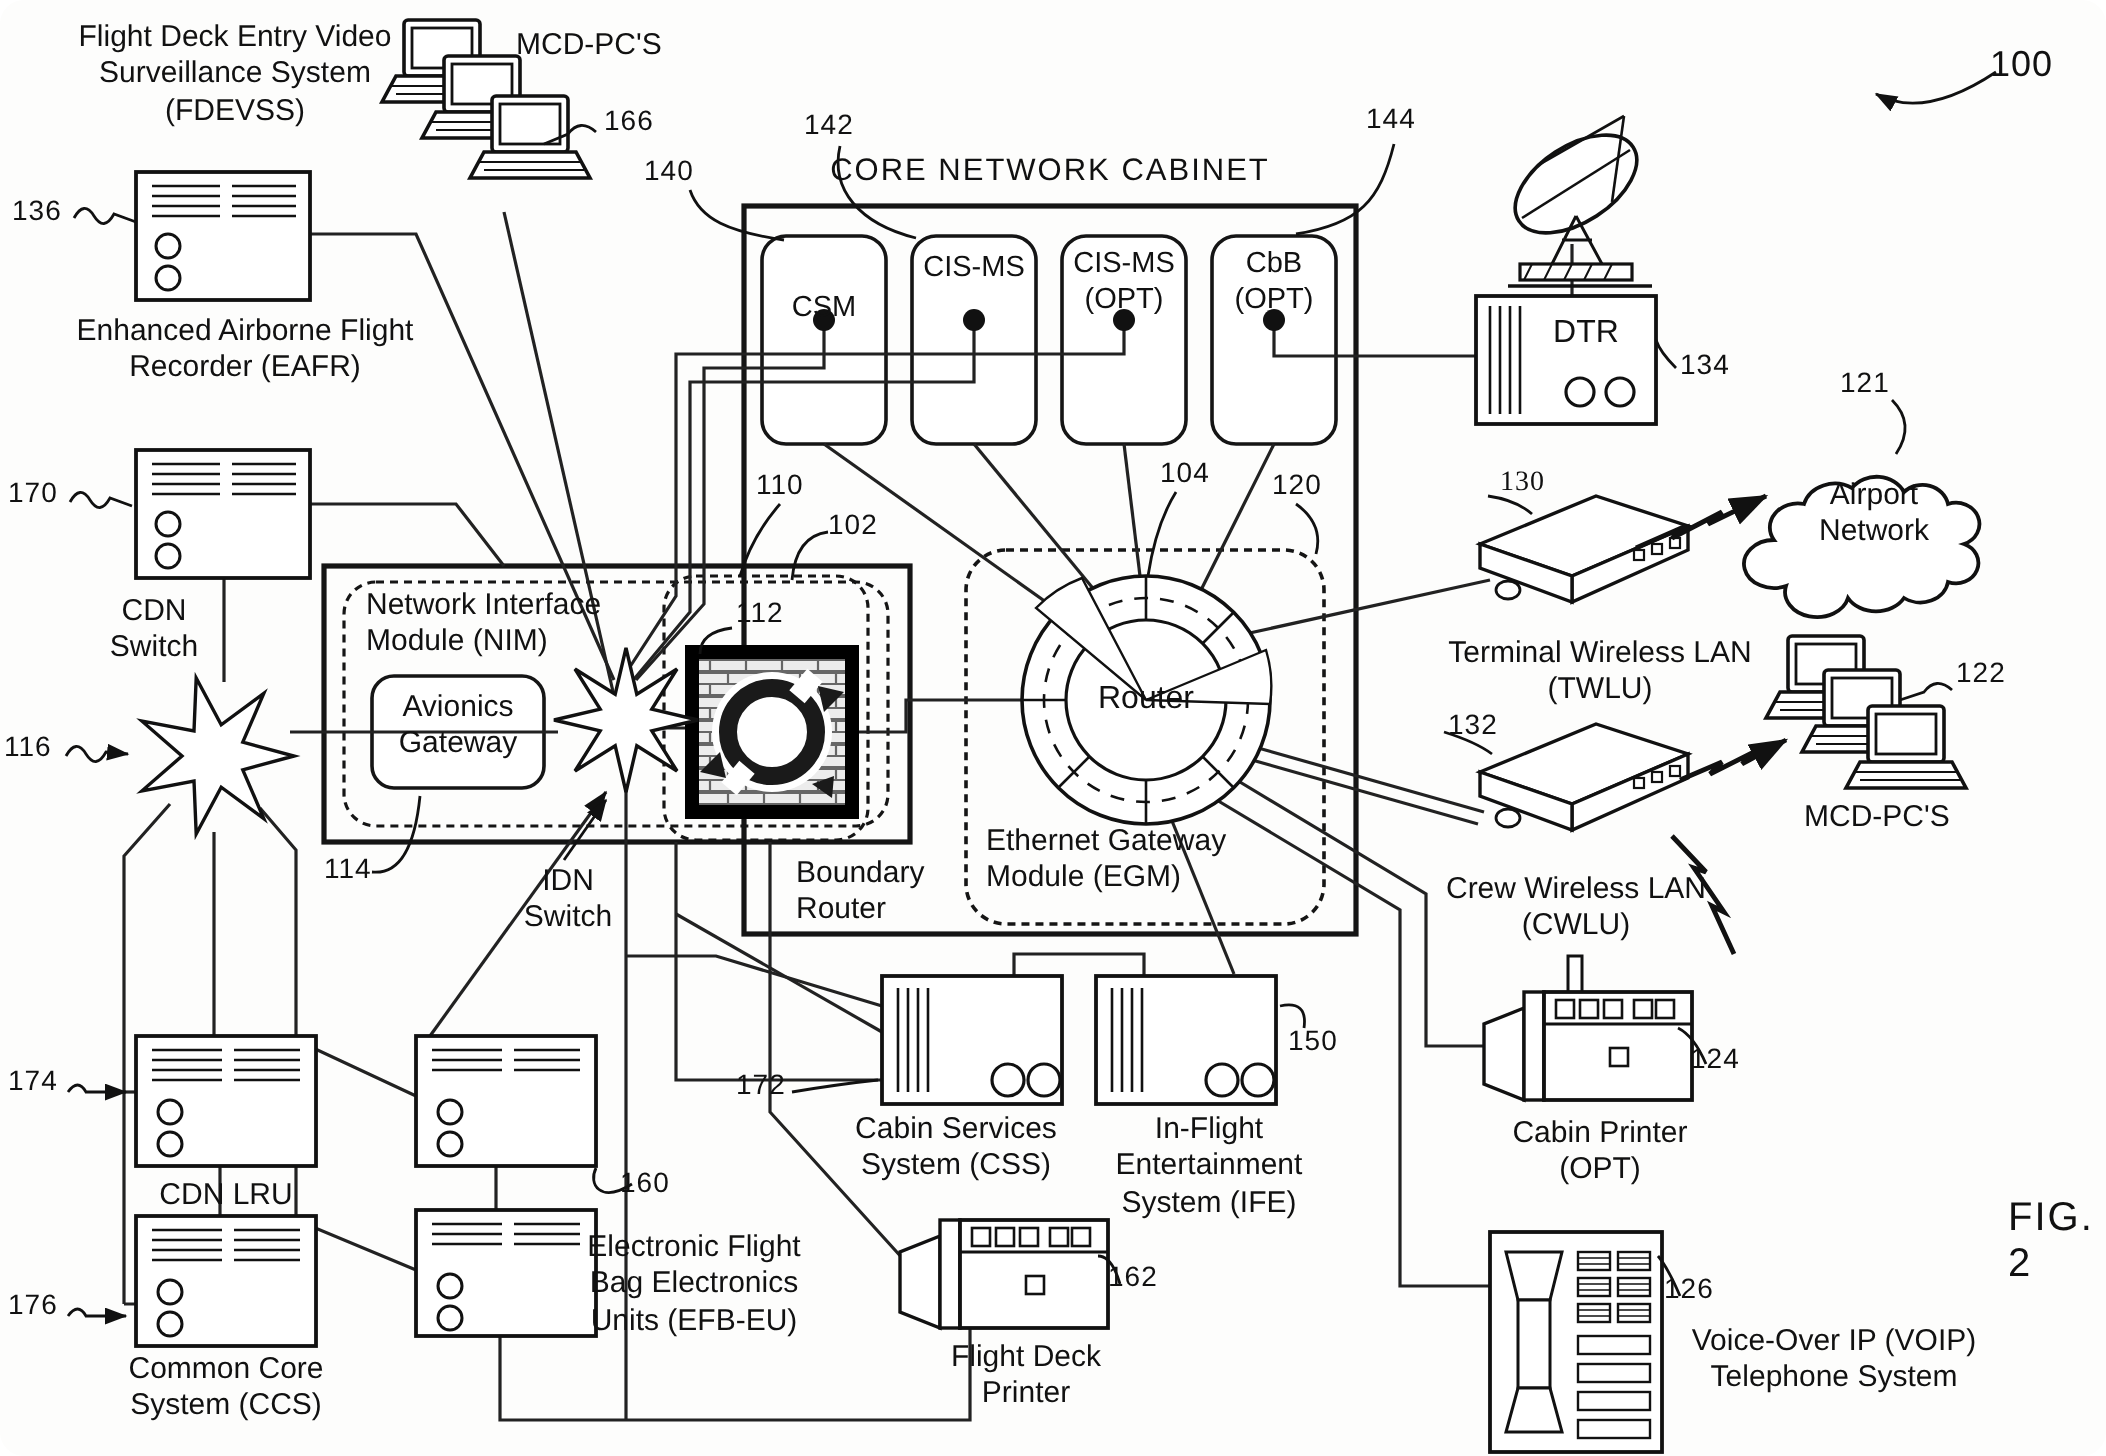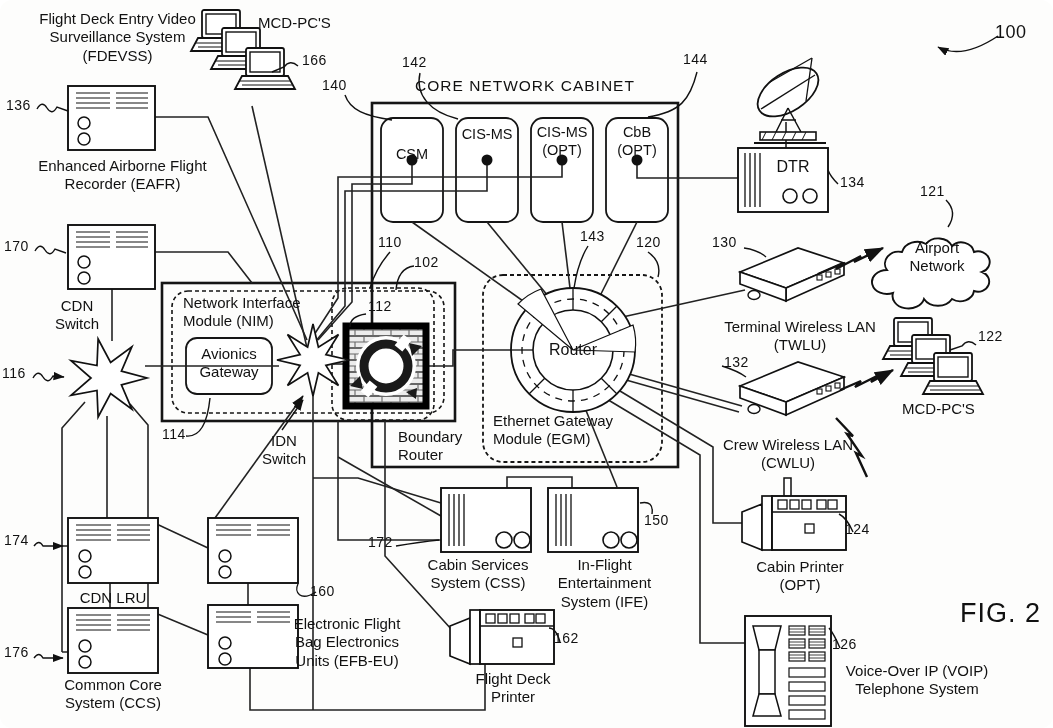--- a/index.html
+++ b/index.html
@@ -2,21 +2,21 @@
 <html><head>
 <meta charset="utf-8">
 <style>
   html,body{margin:0;padding:0;background:#ffffff;}
   #fig{position:relative;width:1053px;height:728px;background:#fdfdfc;font-family:"Liberation Sans",sans-serif;overflow:hidden;border-radius:12px;}
   #fig svg{position:absolute;left:0;top:0;}
   .lbl{position:absolute;color:#111;font-size:15px;line-height:1.22;text-align:center;z-index:5;}
   .lbl.left{text-align:left;}
   .ref{position:absolute;color:#111;font-size:14px;z-index:5;letter-spacing:.5px;}
   .title{font-size:15.5px;letter-spacing:1px;}
-  .fig2{position:absolute;font-size:27px;color:#111;z-index:5;letter-spacing:1px;}
+  .fig2{position:absolute;font-size:20px;color:#111;z-index:5;letter-spacing:1px;margin-left:44px;}
   .small{font-size:14.5px;}
   .med{font-size:16px;}
 </style>
 </head>
 <body>
 
 <div id="fig">
 <svg width="1053" height="728" viewBox="0 0 1053 728">
   <defs>
     <marker id="m-arr" markerWidth="9" markerHeight="7" refX="7.5" refY="3" orient="auto">
@@ -318,21 +318,21 @@
   <div class="lbl small" style="left:381px;top:126px;width:62px;margin-top:20px;">CSM</div>
   <div class="lbl small" style="left:456px;top:126px;width:62px;">CIS-MS</div>
   <div class="lbl small" style="left:531px;top:124px;width:62px;">CIS-MS (OPT)</div>
   <div class="lbl small" style="left:606px;top:124px;width:62px;">CbB (OPT)</div>
 
   <div class="lbl med" style="left:763px;top:157px;width:60px;">DTR</div>
   <div class="ref" style="left:840px;top:174px;">134</div>
   <div class="ref" style="left:920px;top:183px;">121</div>
   <div class="lbl" style="left:897px;top:239px;width:80px;">Airport Network</div>
 
-  <div class="ref" style="left:712px;top:234px;">130</div>
+  <div class="ref" style="left:750px;top:234px;font-family:Liberation Serif, serif;">130</div>
   <div class="lbl" style="left:720px;top:318px;width:160px;">Terminal Wireless LAN (TWLU)</div>
   <div class="ref" style="left:696px;top:354px;margin-left:28px;">132</div>
   <div class="lbl" style="left:718px;top:436px;width:140px;">Crew Wireless LAN (CWLU)</div>
   <div class="ref" style="left:978px;top:328px;">122</div>
   <div class="lbl left" style="left:902px;top:400px;width:110px;">MCD-PC'S</div>
 
   <div class="lbl" style="left:35px;top:157px;width:175px;">Enhanced Airborne Flight Recorder (EAFR)</div>
   <div class="ref" style="left:4px;top:238px;">170</div>
   <div class="lbl" style="left:53px;top:297px;width:48px;">CDN Switch</div>
   <div class="ref" style="left:2px;top:365px;">116</div>
@@ -341,21 +341,21 @@
   <div class="lbl left" style="left:183px;top:294px;width:170px;">Network Interface Module (NIM)</div>
   <div class="ref" style="left:162px;top:426px;">114</div>
   <div class="ref" style="left:378px;top:234px;">110</div>
   <div class="ref" style="left:414px;top:254px;">102</div>
   <div class="ref" style="left:368px;top:298px;">112</div>
   <div class="lbl" style="left:258px;top:432px;width:52px;">IDN Switch</div>
   <div class="lbl left" style="left:398px;top:428px;width:85px;">Boundary Router</div>
 
   <div class="lbl med" style="left:541px;top:340px;width:64px;">Router</div>
   <div class="lbl left" style="left:493px;top:412px;width:170px;">Ethernet Gateway Module (EGM)</div>
-  <div class="ref" style="left:580px;top:228px;">143</div>
+  <div class="ref" style="left:580px;top:228px;">104</div>
   <div class="ref" style="left:636px;top:234px;">120</div>
 
   <div class="ref" style="left:4px;top:532px;">174</div>
   <div class="lbl" style="left:63px;top:589px;width:100px;">CDN LRU</div>
   <div class="ref" style="left:4px;top:644px;">176</div>
   <div class="lbl" style="left:48px;top:676px;width:130px;">Common Core System (CCS)</div>
 
   <div class="ref" style="left:310px;top:583px;">160</div>
   <div class="lbl" style="left:292px;top:615px;width:110px;">Electronic Flight Bag Electronics Units (EFB-EU)</div>
 

